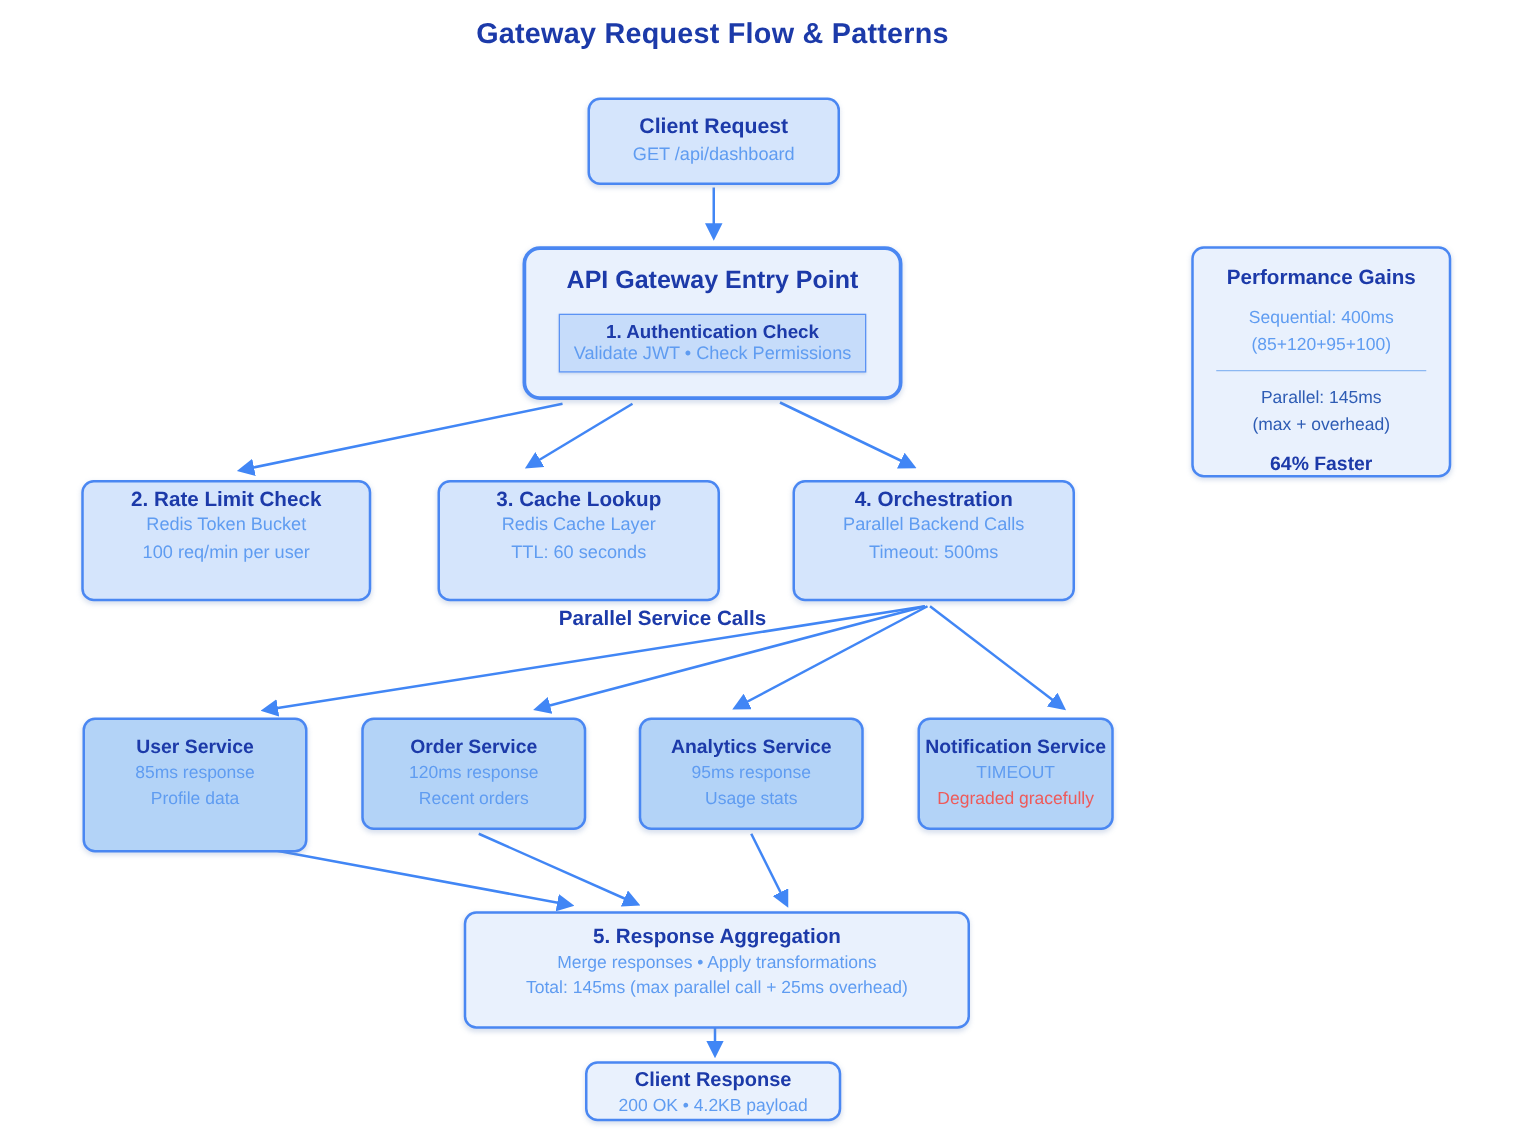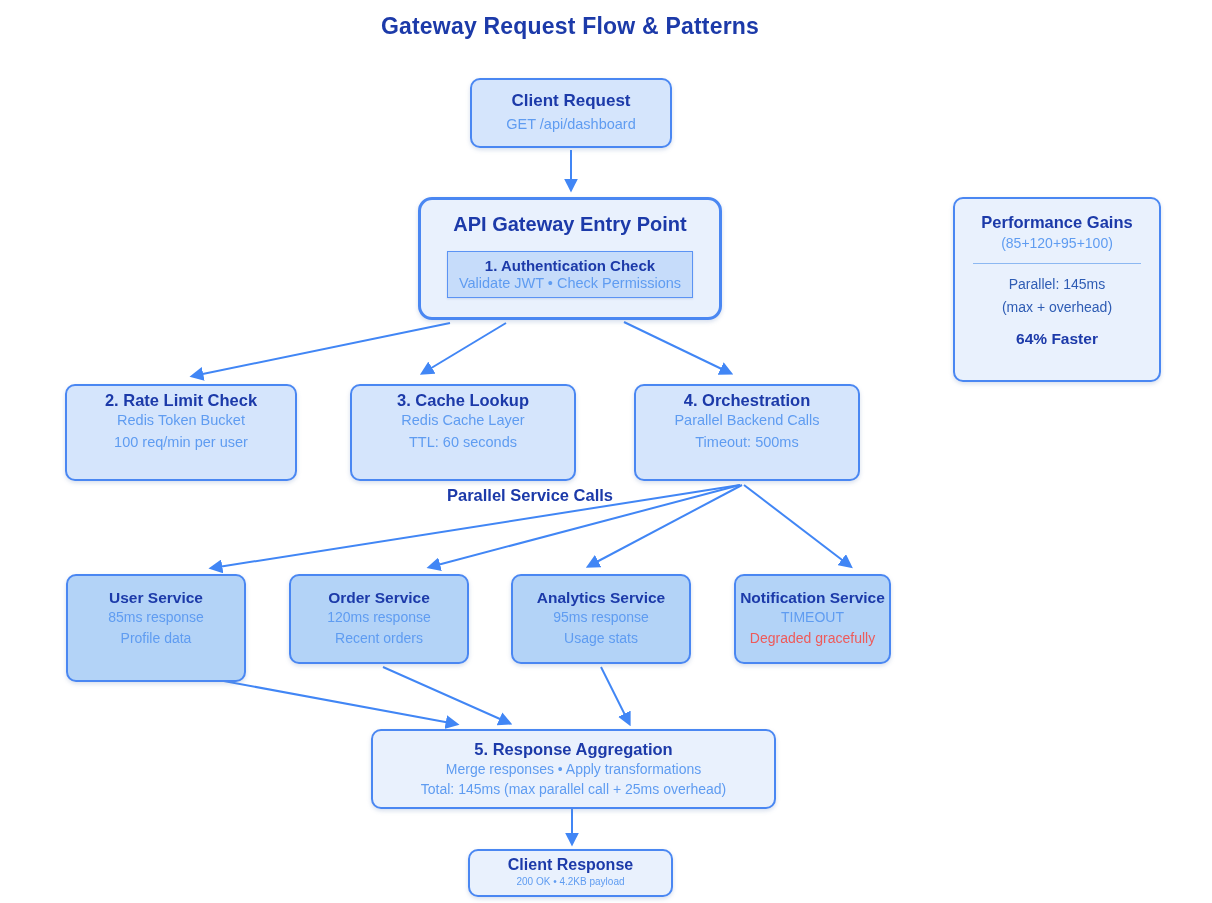--- a/index.html
+++ b/index.html
@@ -41,21 +41,21 @@
   .auth-box .auth-sub{font-size:14.5px;color:var(--lightblue);padding-top:1px;}
   .mid .node-title{padding-top:5px;}
   .mid .node-sub:first-of-type{padding-top:9px;}
   .svc .node-title{padding-top:13px;font-size:15.5px;}
   .svc .node-sub{font-size:14px;line-height:1.5;}
   .svc .node-sub:first-of-type{padding-top:4px;}
   .agg .node-title{padding-top:9px;}
   .agg .node-sub{font-size:14px;line-height:1.45;}
   .agg .node-sub:first-of-type{padding-top:3px;}
   .client-resp .node-title{padding-top:5px;font-size:16px;}
-  .client-resp .node-sub{font-size:10px;text-align:center;}
+  .client-resp .node-sub{font-size:14px;text-align:center;}
   .flow-label{
     position:absolute;left:350px;top:486px;width:360px;text-align:center;
     font-size:16.5px;font-weight:bold;color:var(--navy);
   }
   .perf{padding:0 8px;}
   .perf .perf-title{font-size:16.5px;font-weight:bold;color:var(--navy);padding-top:14px;}
   .perf .perf-seq{font-size:14px;color:var(--lightblue);line-height:1.6;}
   .perf .perf-seq.first{padding-top:10px;}
   .perf-divider{border:none;border-top:1.5px solid #8cb8f2;width:168px;margin:9px auto 9px auto;}
   .perf .perf-par{font-size:14px;color:var(--medblue);line-height:1.6;}
@@ -98,20 +98,21 @@
   <div class="node gateway fill-light" style="left:418px;top:197px;width:304px;height:123px">
     <div class="gw-title">API Gateway Entry Point</div>
     <div class="auth-box">
       <div class="auth-title">1. Authentication Check</div>
       <div class="auth-sub">Validate JWT • Check Permissions</div>
     </div>
   </div>
 
   <div class="node perf fill-light" style="left:953px;top:197px;width:208px;height:185px">
     <div class="perf-title">Performance Gains</div>
+    <div class="perf-seq first">Sequential: 400ms</div>
     <div class="perf-seq">(85+120+95+100)</div>
     <hr class="perf-divider">
     <div class="perf-par">Parallel: 145ms</div>
     <div class="perf-par">(max + overhead)</div>
     <div class="perf-result">64% Faster</div>
   </div>
 
   <div class="node mid fill-mid" style="left:65px;top:384px;width:232px;height:97px">
     <div class="node-title">2. Rate Limit Check</div>
     <div class="node-sub">Redis Token Bucket</div>
@@ -149,21 +150,21 @@
     <div class="node-sub">95ms response</div>
     <div class="node-sub">Usage stats</div>
   </div>
 
   <div class="node svc fill-dark" style="left:734px;top:574px;width:157px;height:90px">
     <div class="node-title">Notification Service</div>
     <div class="node-sub">TIMEOUT</div>
     <div class="node-sub t-red">Degraded gracefully</div>
   </div>
 
-  <div class="node agg fill-light" style="left:371px;top:729px;width:405px;height:80px">
+  <div class="node agg fill-light" style="left:371px;top:729px;width:405px;height:94px">
     <div class="node-title">5. Response Aggregation</div>
     <div class="node-sub">Merge responses • Apply transformations</div>
     <div class="node-sub">Total: 145ms (max parallel call + 25ms overhead)</div>
   </div>
 
   <div class="node client-resp fill-light" style="left:468px;top:849px;width:205px;height:48px">
     <div class="node-title">Client Response</div>
     <div class="node-sub">200 OK • 4.2KB payload</div>
   </div>
 

